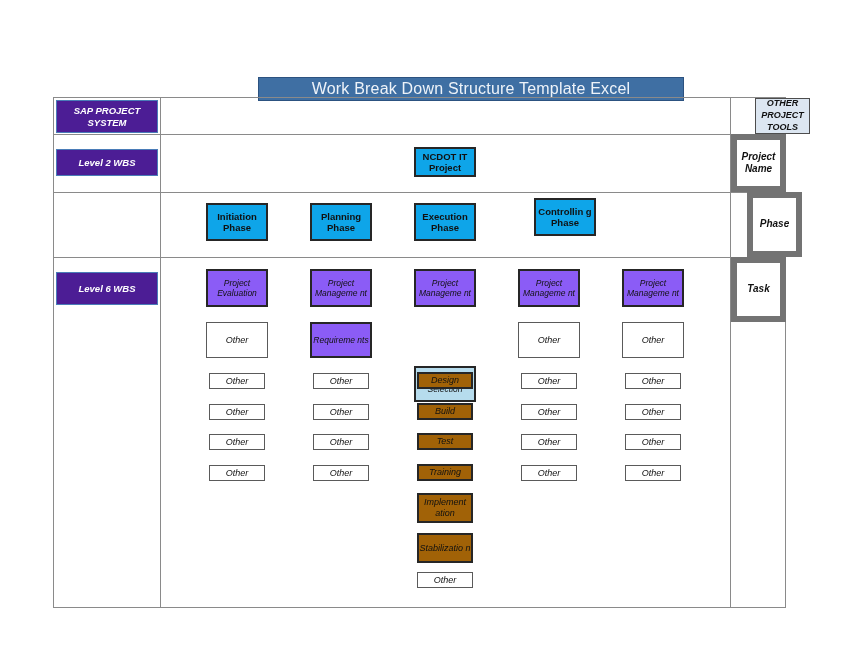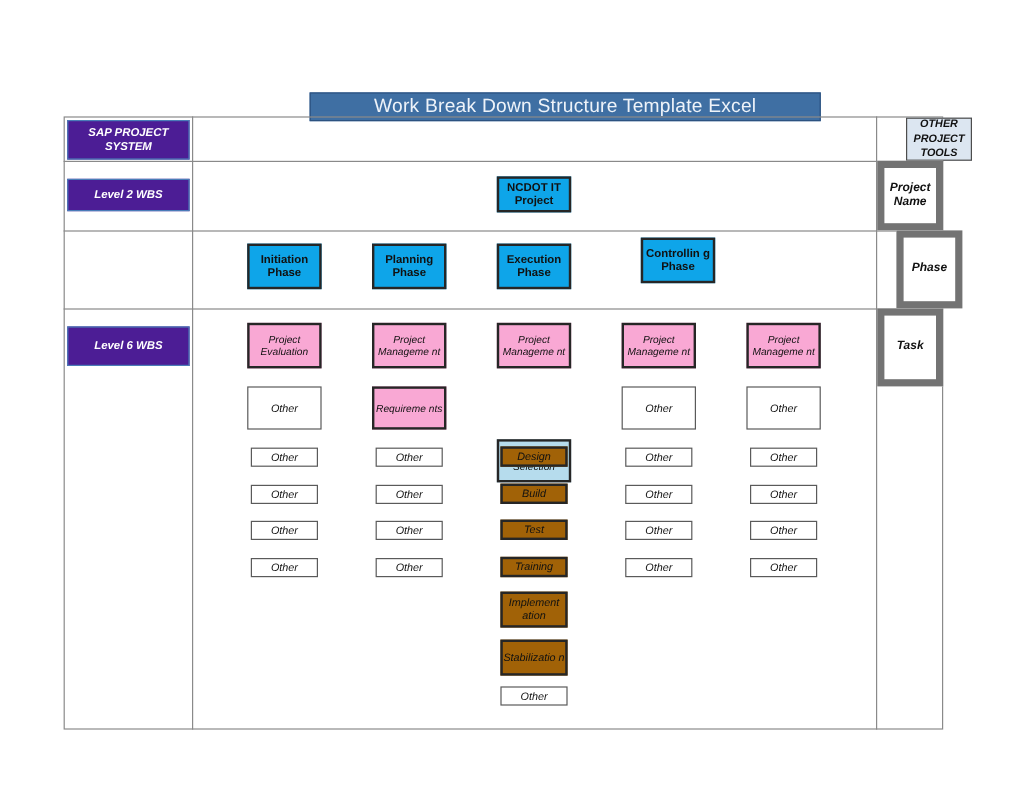--- a/index.html
+++ b/index.html
@@ -51,21 +51,21 @@
 
   
   .node{
     position:absolute;box-sizing:border-box;
     display:flex;align-items:center;justify-content:center;
     text-align:center;line-height:1.2;
     color:#111;
   }
   .node.gray{background:#0ea5e9;border:2px solid #262626;
     font-weight:bold;font-size:9.5px;}
-  .node.tan{background:#f9a8d4;border:2px solid #262626;
+  .node.tan{background:#8b5cf6;border:2px solid #262626;
     font-style:italic;font-size:8.5px;}
   .node.cyan{background:#b6dced;border:2px solid #262626;
     font-style:italic;font-size:8.5px;}
   .node.white{background:#ffffff;border:1px solid #5a5a5a;
     font-style:italic;font-size:9px;}
   .node.white-thick{background:#a16207;border:2px solid #262626;
     font-style:italic;font-size:9px;}
 </style>
 </head>
 <body>

